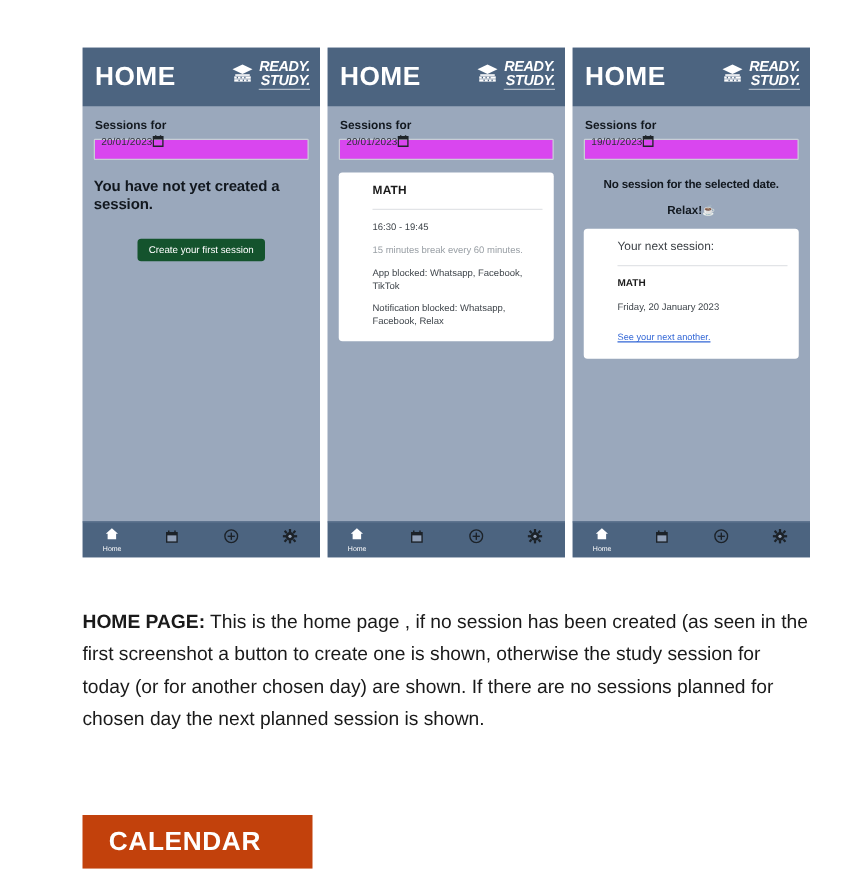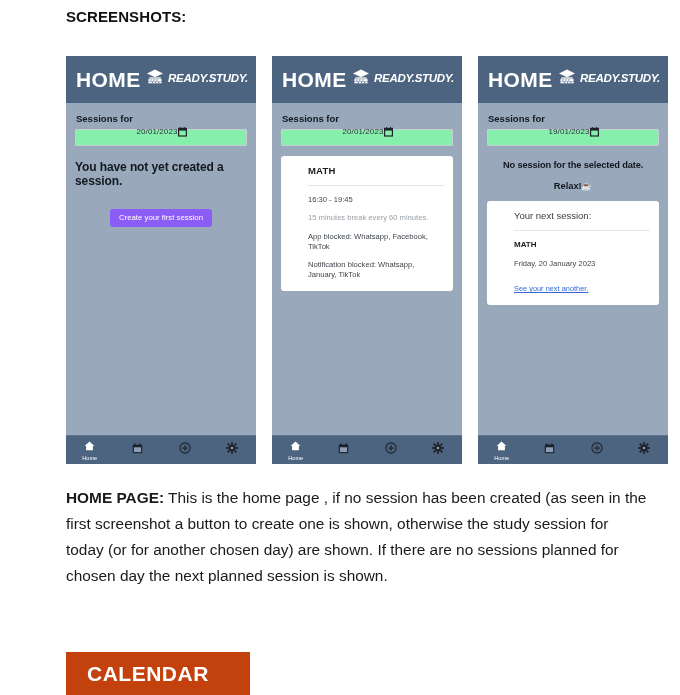--- a/index.html
+++ b/index.html
@@ -29,23 +29,23 @@
     font-size: 15px;
     font-weight: bold;
     letter-spacing: 0.1px;
     color: #111111;
   }
 
   
   .shots {
     position: absolute;
     left: 66px;
-    top: 56px;
-    display: flex;
-    gap: 16px;
+    top: 38px;
+    display: flex;
+    gap: 6px;
   }
 
   .phone {
     width: 190px;
     height: 408px;
     background: #9aa8bc;
     display: flex;
     flex-direction: column;
     overflow: hidden;
     position: relative;
@@ -72,21 +72,21 @@
   
   .brand {
     display: flex;
     align-items: center;
     gap: 3px;
     transform: translateY(-1px);
   }
   .brand-cap { display:block; }
   .brand-words {
     display: flex;
-    flex-direction: row;
+    flex-direction: column;
     line-height: 0.92;
     align-items: flex-end;
   }
   .brand-words span {
     color: #ffffff;
     font-size: 11.5px;
     font-weight: bold;
     font-style: italic;
     letter-spacing: -0.3px;
   }
@@ -108,26 +108,26 @@
   .label-sessions {
     font-size: 9.5px;
     font-weight: bold;
     color: #12181f;
     margin: 2px 0 5px 1px;
   }
 
   .date-field {
     width: 100%;
     height: 17px;
-    background: #86efac;
+    background: #d946ef;
     border: 1px solid #c8ced6;
     border-radius: 1px;
     display: flex;
     align-items: center;
-    justify-content: center;
+    justify-content: flex-start;
     padding: 0 4px 12px 5px;
   }
   .date-field .val {
     font-size: 8px;
     color: #2c3238;
     letter-spacing: 0.1px;
   }
   .cal-glyph { display:block; }
 
   .empty-msg {
@@ -138,21 +138,21 @@
     margin-top: 14px;
     letter-spacing: -0.1px;
   }
 
   .cta-wrap {
     display: flex;
     justify-content: center;
     margin-top: 21px;
   }
   .cta {
-    background: #8b5cf6;
+    background: #14532d;
     color: #ffffff;
     font-size: 7.8px;
     border: none;
     border-radius: 3px;
     padding: 5px 9px;
     line-height: 1;
     cursor: pointer;
   }
 
   
@@ -269,21 +269,20 @@
     font-size: 21px;
     font-weight: bold;
     letter-spacing: 0.5px;
   }
 </style>
 </head>
 <body>
 
 <div class="page">
 
-  <div class="section-heading">SCREENSHOTS:</div>
 
   <div class="shots">
 
     <div class="phone">
       <div class="phone-header">
         <div class="phone-title">HOME</div>
         <div class="brand">
           <span class="brand-cap">
             <svg width="20" height="17" viewBox="0 0 20 17" aria-hidden="true">
               <path d="M2 5.4 L10 1.6 L18 5.4 L10 9.2 Z" fill="#ffffff"></path>
@@ -418,21 +417,21 @@
             </svg>
           </span>
         </div>
 
         <div class="card">
           <div class="card-title">MATH</div>
           <div class="card-rule"></div>
           <div class="card-line">16:30 - 19:45</div>
           <div class="card-line muted">15 minutes break every 60 minutes.</div>
           <div class="card-line">App blocked: Whatsapp, Facebook, TikTok</div>
-          <div class="card-line">Notification blocked: Whatsapp, January, TikTok</div>
+          <div class="card-line">Notification blocked: Whatsapp, Facebook, Relax</div>
         </div>
       </div>
 
       <div class="phone-nav">
         <div class="nav-item">
           <span>
             <svg width="11" height="10" viewBox="0 0 11 10" aria-hidden="true">
               <path d="M5.5 0.6 L10.4 4.9 L8.9 4.9 L8.9 9.3 L2.1 9.3 L2.1 4.9 L0.6 4.9 Z" fill="#ffffff"></path>
             </svg>
           </span>

